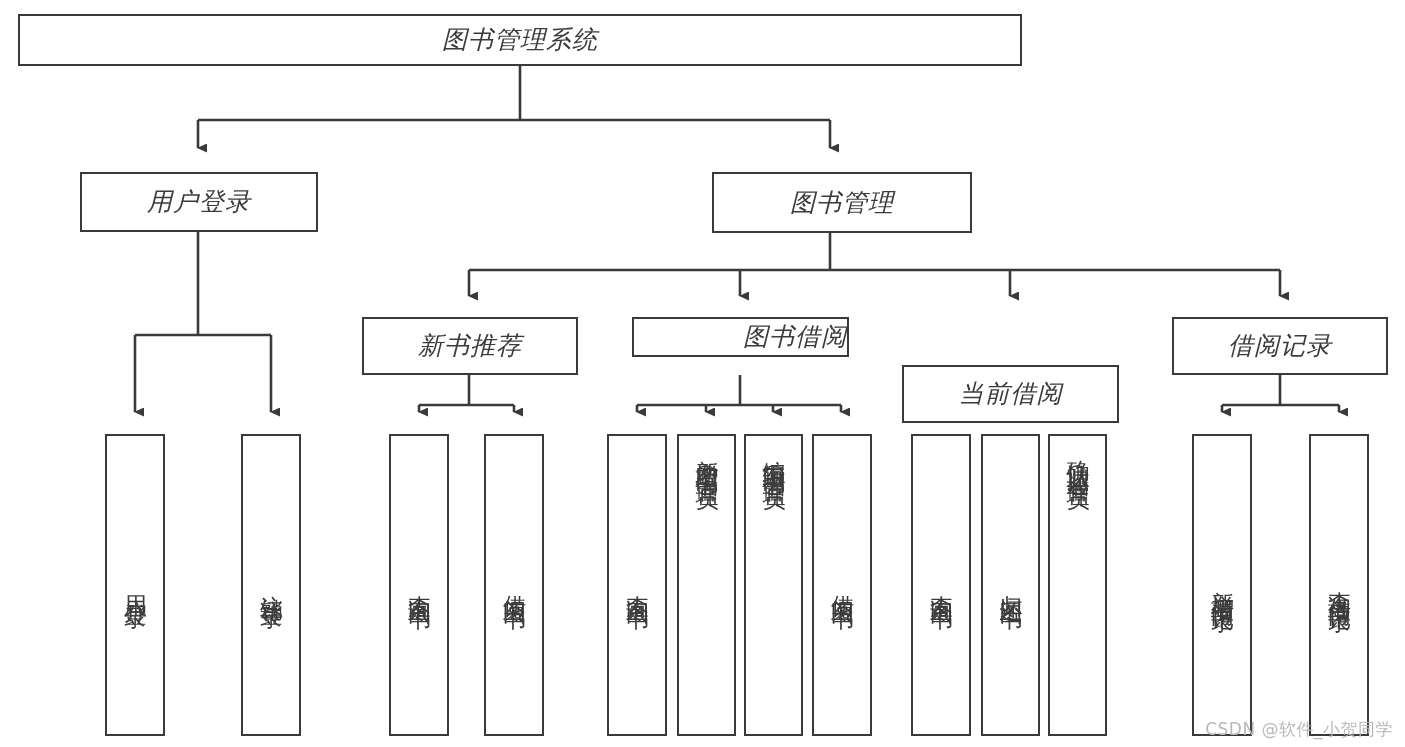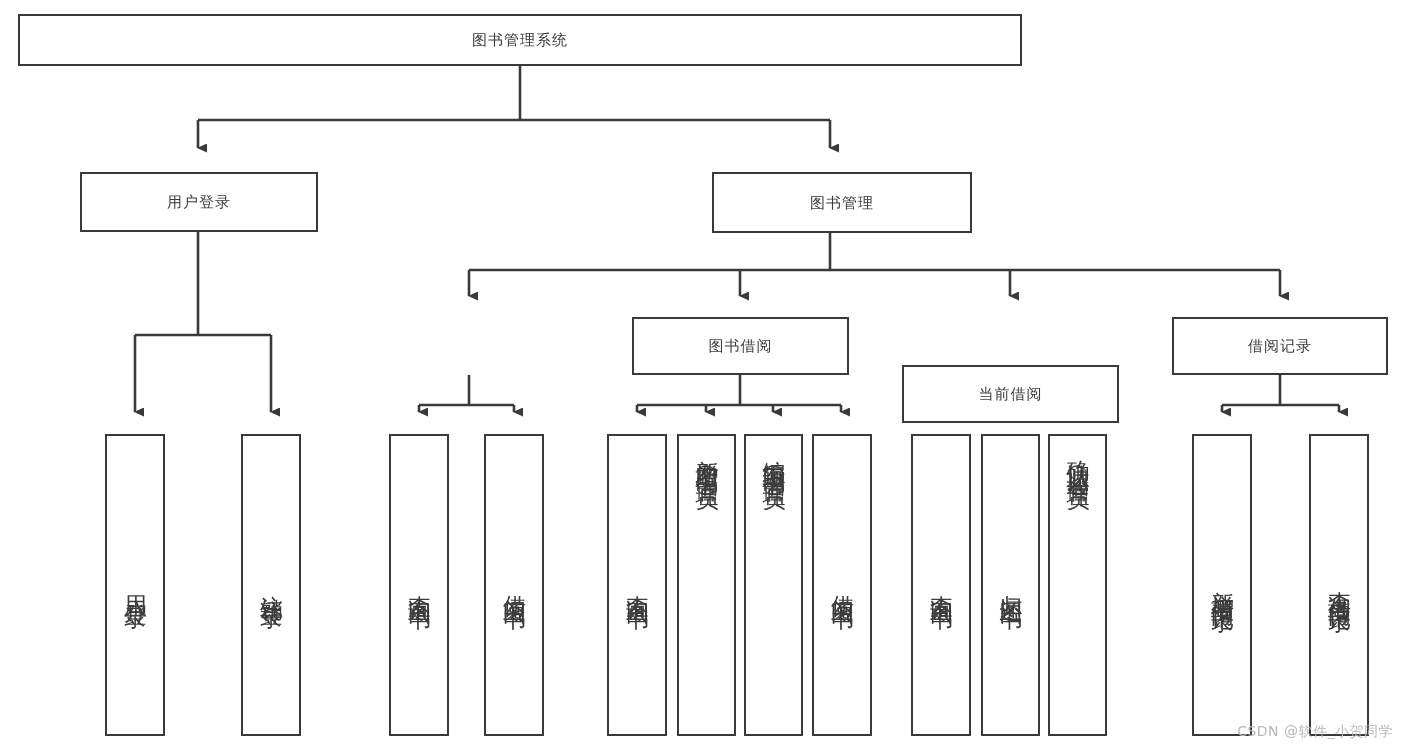--- a/index.html
+++ b/index.html
@@ -37,23 +37,24 @@
     color: #333333;
   }
   .node .label {
     display: block;
     text-align: center;
     letter-spacing: 1px;
     color: #3b3b3b;
   }
   
   .node.horiz .label {
-    font-size: 15px;
+    font-size: 25px;
     line-height: 1.2;
     white-space: nowrap;
+    font-style: italic;
   }
   
   .node.vert {
     align-items: flex-start;
     justify-content: center;
     padding-top: 6px;
   }
   .node.vert .label {
     writing-mode: vertical-rl;
     text-orientation: upright;
@@ -64,21 +65,21 @@
     max-height: 100%;
   }
   .node.vert.centered {
     align-items: center;
     padding-top: 0;
   }
   #watermark {
     position: absolute;
     right: 12px;
     bottom: 6px;
-    font-size: 14px;
+    font-size: 17px;
     color: #b9b9b9;
     letter-spacing: 0.5px;
     white-space: nowrap;
     user-select: none;
   }
 </style>
 </head>
 <body>
 
 <div id="diagram-root">
@@ -137,21 +138,24 @@
     <span class="label">图书管理系统</span>
   </div>
 
   <div class="node horiz" style="left:80px; top:172px; width:238px; height:60px;">
     <span class="label">用户登录</span>
   </div>
   <div class="node horiz" style="left:712px; top:172px; width:260px; height:61px;">
     <span class="label">图书管理</span>
   </div>
 
-  <div class="node horiz" style="left:632px; top:317px; width:217px; height:58px;">
+  <div class="node horiz" style="left:362px; top:317px; width:216px; height:58px;">
+    <span class="label">新书推荐</span>
+  </div>
+  <div class="node horiz" style="left:632px; top:317px; width:217px; height:40px;justify-content:flex-end;">
     <span class="label">图书借阅</span>
   </div>
   <div class="node horiz" style="left:902px; top:317px; width:217px; height:58px;margin-top:48px;">
     <span class="label">当前借阅</span>
   </div>
   <div class="node horiz" style="left:1172px; top:317px; width:216px; height:58px;">
     <span class="label">借阅记录</span>
   </div>
 
   <div class="node vert centered" style="left:105px; top:434px; width:60px; height:302px;">

